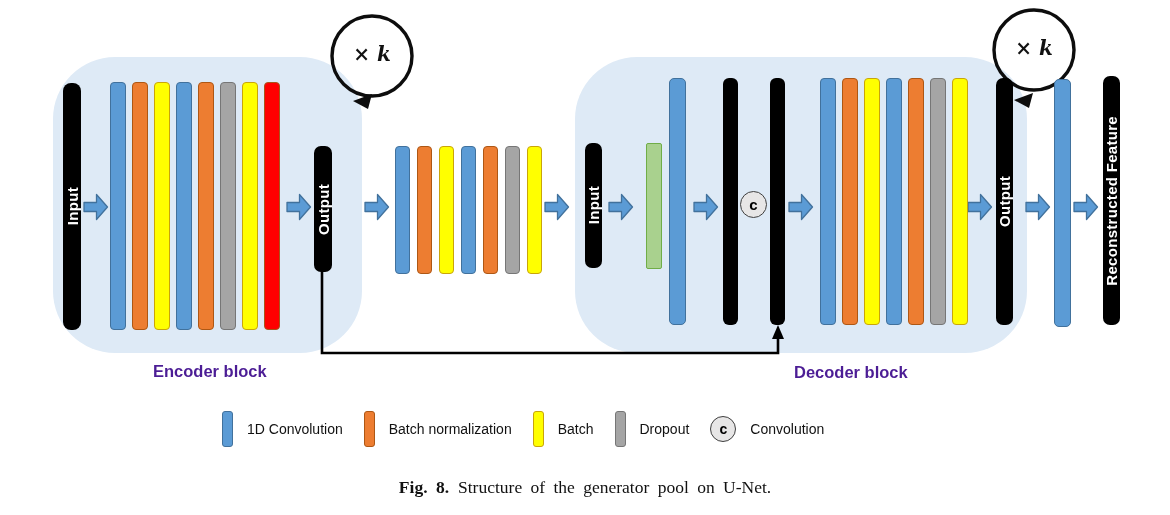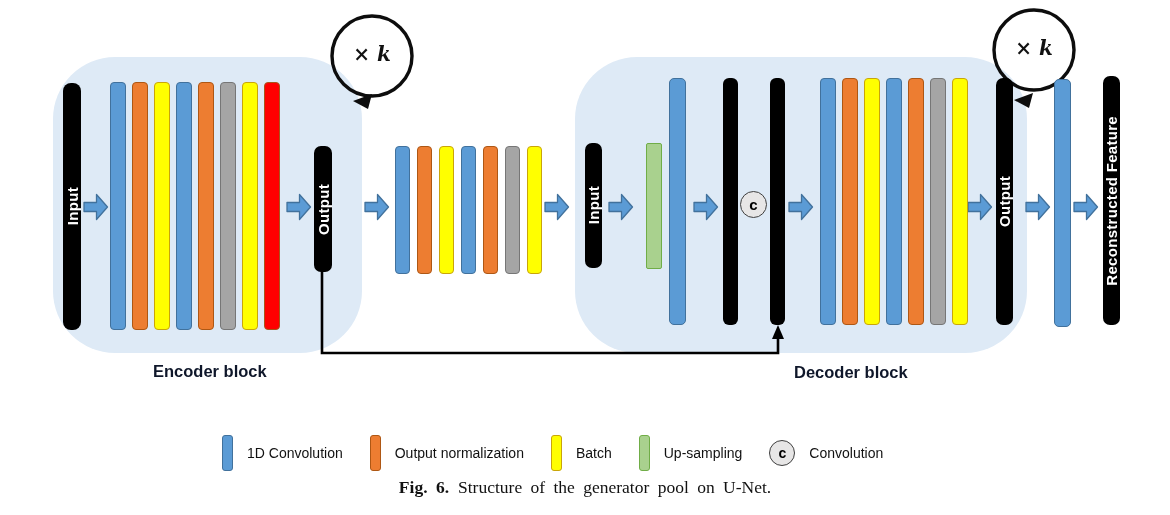--- a/index.html
+++ b/index.html
@@ -43,26 +43,26 @@
        background:#E7E6E6;border:1.6px solid #3F3F3F;box-sizing:border-box;
        display:flex;align-items:center;justify-content:center;
        font-weight:bold;font-size:15px;color:#000;z-index:3;}
 
   
   .loop-label{position:absolute;transform:translate(-50%,-50%);z-index:3;
        font-family:"DejaVu Serif",serif;font-style:italic;font-weight:bold;
        font-size:20px;color:#111;white-space:nowrap;}
 
   
-  .block-label{position:absolute;font-size:16.5px;font-weight:bold;color:#0f172a;z-index:3;
+  .block-label{position:absolute;font-size:16.5px;font-weight:bold;color:#4c1d95;z-index:3;
        white-space:nowrap;}
 
   
-  #legend{position:absolute;left:222px;top:434px;height:37px;display:flex;
-          align-items:center;gap:27px;z-index:3;}
+  #legend{position:absolute;left:222px;top:410px;height:37px;display:flex;
+          align-items:center;gap:21px;z-index:3;}
   .legend-item{display:flex;align-items:center;gap:14px;}
   .legend-swatch{width:11px;height:36px;border-radius:3px;flex:none;}
   .legend-concat{width:26px;height:26px;border-radius:50%;background:#E7E6E6;
        border:1.6px solid #3F3F3F;box-sizing:border-box;display:flex;align-items:center;
        justify-content:center;font-weight:bold;font-size:14px;color:#000;flex:none;}
   .legend-label{font-size:14px;color:#111;white-space:nowrap;}
 
   
   #caption{position:absolute;left:0;right:0;top:477px;text-align:center;
        font-family:"Liberation Serif",serif;font-size:17.5px;color:#111;
@@ -163,33 +163,33 @@
     <span class="vtext">Reconstructed Feature</span>
   </div>
 
   <div id="legend">
       <div class="legend-item">
         <div class="legend-swatch bar layer-conv1d"></div>
         <span class="legend-label">1D Convolution</span>
       </div>
       <div class="legend-item">
         <div class="legend-swatch bar layer-batch_norm"></div>
-        <span class="legend-label">Output normalization</span>
+        <span class="legend-label">Batch normalization</span>
       </div>
       <div class="legend-item">
         <div class="legend-swatch bar layer-relu"></div>
         <span class="legend-label">Batch</span>
       </div>
       <div class="legend-item">
-        <div class="legend-swatch bar layer-up_sampling"></div>
-        <span class="legend-label">Up-sampling</span>
+        <div class="legend-swatch bar layer-dropout"></div>
+        <span class="legend-label">Dropout</span>
       </div>
       <div class="legend-item">
         <div class="legend-concat">c</div>
         <span class="legend-label">Convolution</span>
       </div>
     </div>
 
   <div id="caption">
-    <span class="fig-label">Fig. 6.</span><span>Structure of the generator pool on U-Net.</span>
+    <span class="fig-label">Fig. 8.</span><span>Structure of the generator pool on U-Net.</span>
   </div>
 
 </div>
 
 </body></html>

